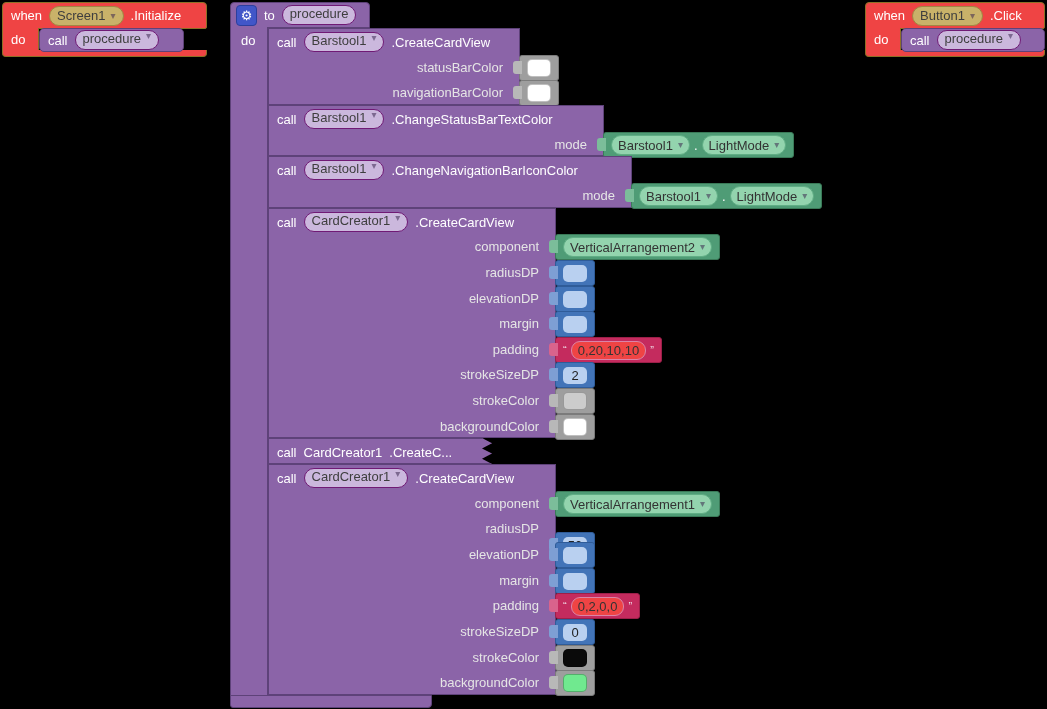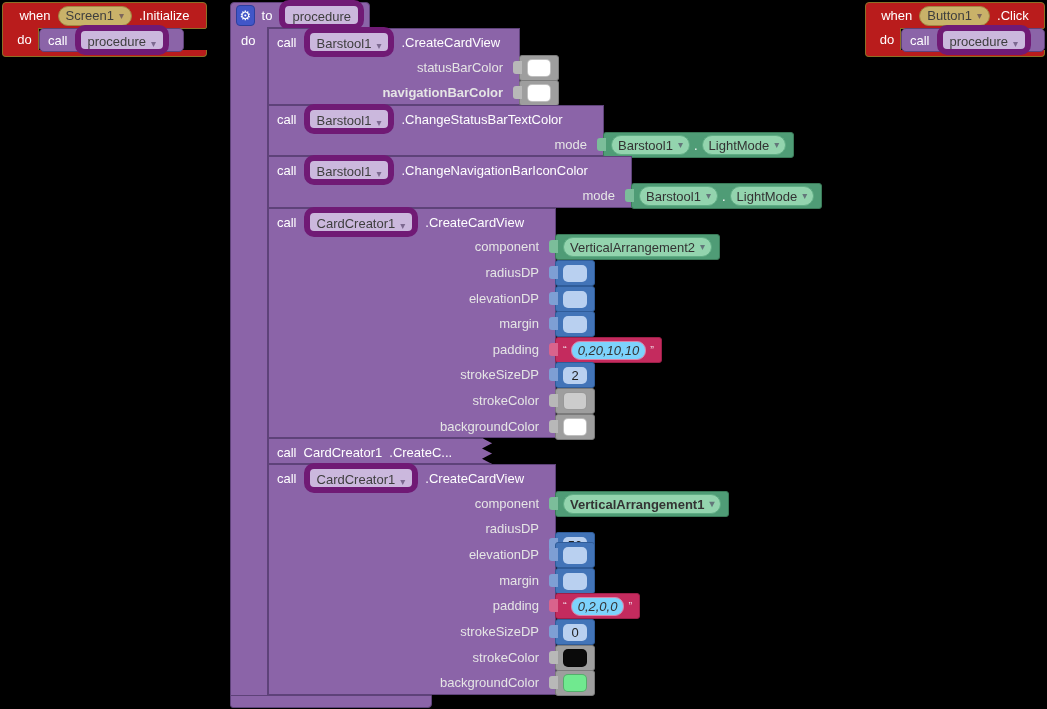--- a/index.html
+++ b/index.html
@@ -4,49 +4,49 @@
 <style>
   html,body{margin:0;padding:0;background:#000;}
   #canvas{
     position:relative; width:1047px; height:709px; overflow:hidden;
     background:#000;
     font-family:"Liberation Sans", sans-serif;
     font-size:13px; color:#fff;
   }
   .abs{position:absolute; box-sizing:border-box;}
   
-  .gold{background:#b91c1c;border:1px solid #8c7026;justify-content:center;}
+  .gold{background:#ef4444;border:1px solid #8c7026;}
   .gold-top{border-radius:4px 4px 2px 0;display:flex;align-items:center;gap:7px;padding:0 8px;height:27px;}
   .gold-pill{background:#c9b269;border:1px solid #a18742;border-radius:10px;height:18px;
     display:inline-flex;align-items:center;gap:5px;padding:0 7px;color:#3e3e3e;}
   
   .purple{background:#8b64a8;border:1px solid #5e4279;}
-  .lav-pill{background:#cbb8dd;border:6px solid #701a75;border-radius:10px;height:18px;
-    display:inline-flex;align-items:flex-end;gap:5px;padding:0 7px;color:#3e3e3e;}
+  .lav-pill{background:#cbb8dd;border:1px solid #701a75;border-radius:10px;height:18px;
+    display:inline-flex;align-items:flex-start;gap:5px;padding:0 7px;color:#3e3e3e;}
   .arrow{font-size:10px;color:rgba(60,40,80,0.55);line-height:1;}
   .call-inline{display:flex;align-items:center;gap:7px;height:24px;padding:0 8px;
     background:#8b64a8;border:1px solid #5e4279;border-radius:5px;}
   .hdr-row{display:flex;align-items:center;gap:7px;padding:0 8px;height:26px;}
   .plabel{position:absolute;right:16px;white-space:nowrap;color:#e5e5e5;}
   
   .vblock{position:absolute;height:24px;display:inline-flex;align-items:center;gap:4px;
     padding:0 7px;border-radius:3px;}
   .vtab{position:absolute;left:-7px;top:5px;width:9px;height:13px;border-radius:3px 0 0 3px;}
   .green{background:#4f9c76;border:1px solid #3a7a58;}
   .green .vtab{background:#7bbd9a;}
   .green-pill{background:#93d4ae;border:1px solid #60ae85;border-radius:10px;height:18px;
     display:inline-flex;align-items:center;gap:5px;padding:0 6px;color:#333;}
   .blue{background:#4274b8;border:1px solid #2f5c99;}
   .blue .vtab{background:#7e9fd4;}
   .numfield{background:#b9d0f0;border-radius:5px;min-width:16px;height:17px;
     display:inline-flex;align-items:center;justify-content:center;padding:0 4px;color:#222;}
   .red{background:#c42b5e;border:1px solid #9c1f49;}
   .red .vtab{background:#d9638c;}
-  .txtfield{background:#7dd3fc;border:1px solid #da84a8;border-radius:9px;height:17px;
-    display:inline-flex;align-items:center;padding:0 6px;color:#333;font-style:italic;}
+  .txtfield{background:#ef4444;border:1px solid #da84a8;border-radius:9px;height:17px;
+    display:inline-flex;align-items:center;padding:0 6px;color:#333;}
   .quote{font-size:11px;color:#f0dce6;}
   .grayframe{background:#9e9e9e;border:1px solid #7b7b7b;}
   .grayframe .vtab{background:#b8b8b8;}
   .swatch{width:22px;height:16px;border-radius:5px;border:1px solid rgba(0,0,0,0.25);}
   
   .gear{width:19px;height:19px;border-radius:4px;background:#4156c8;border:1px solid #2c3f9e;
     display:inline-flex;align-items:center;justify-content:center;font-size:13px;color:#fff;}
   .collapsed-clip{clip-path:polygon(0 0,calc(100% - 10px) 0,100% 20%,calc(100% - 10px) 40%,100% 60%,calc(100% - 10px) 80%,100% 100%,0 100%);}
 </style>
 </head>
@@ -118,21 +118,21 @@
             <span>Barstool1</span>
             <span class="arrow">▾</span>
           </span>
           <span>.CreateCardView</span>
         </div>
         <span class="plabel" style="top: 30.5px;">statusBarColor</span>
         <span class="vblock grayframe" style="left: 250px; top: 26px;">
           <span class="swatch" style="background: rgb(255, 255, 255);"></span>
           <span class="vtab"></span>
         </span>
-        <span class="plabel" style="top: 56px; font-weight: bold;">navigationBarColor</span>
+        <span class="plabel" style="top: 56px;">navigationBarColor</span>
         <span class="vblock grayframe" style="left: 250px; top: 51px;">
           <span class="swatch" style="background: rgb(255, 255, 255);"></span>
           <span class="vtab"></span>
         </span>
       </div>
       <div class="abs purple" style="left: 268px; top: 105px; width: 336px; height: 51px;">
         <div class="hdr-row">
           <span>call</span>
           <span class="lav-pill">
             <span>Barstool1</span>
@@ -242,21 +242,21 @@
       <div class="abs purple" style="left: 268px; top: 464px; width: 288px; height: 231px;">
         <div class="hdr-row">
           <span>call</span>
           <span class="lav-pill">
             <span>CardCreator1</span>
             <span class="arrow">▾</span>
           </span>
           <span>.CreateCardView</span>
         </div>
         <span class="plabel" style="top: 30.5px;">component</span>
-        <span class="vblock green" style="left: 286px; top: 26px; font-weight: bold;">
+        <span class="vblock green" style="left: 286px; top: 26px;">
           <span class="green-pill">
             <span>VerticalArrangement1</span>
             <span class="arrow">▾</span>
           </span>
           <span class="vtab"></span>
         </span>
         <span class="plabel" style="top: 56px;">radiusDP</span>
         <span class="vblock blue" style="left: 286px; top: 67px;">
           <span class="numfield">50</span>
           <span class="vtab"></span>

